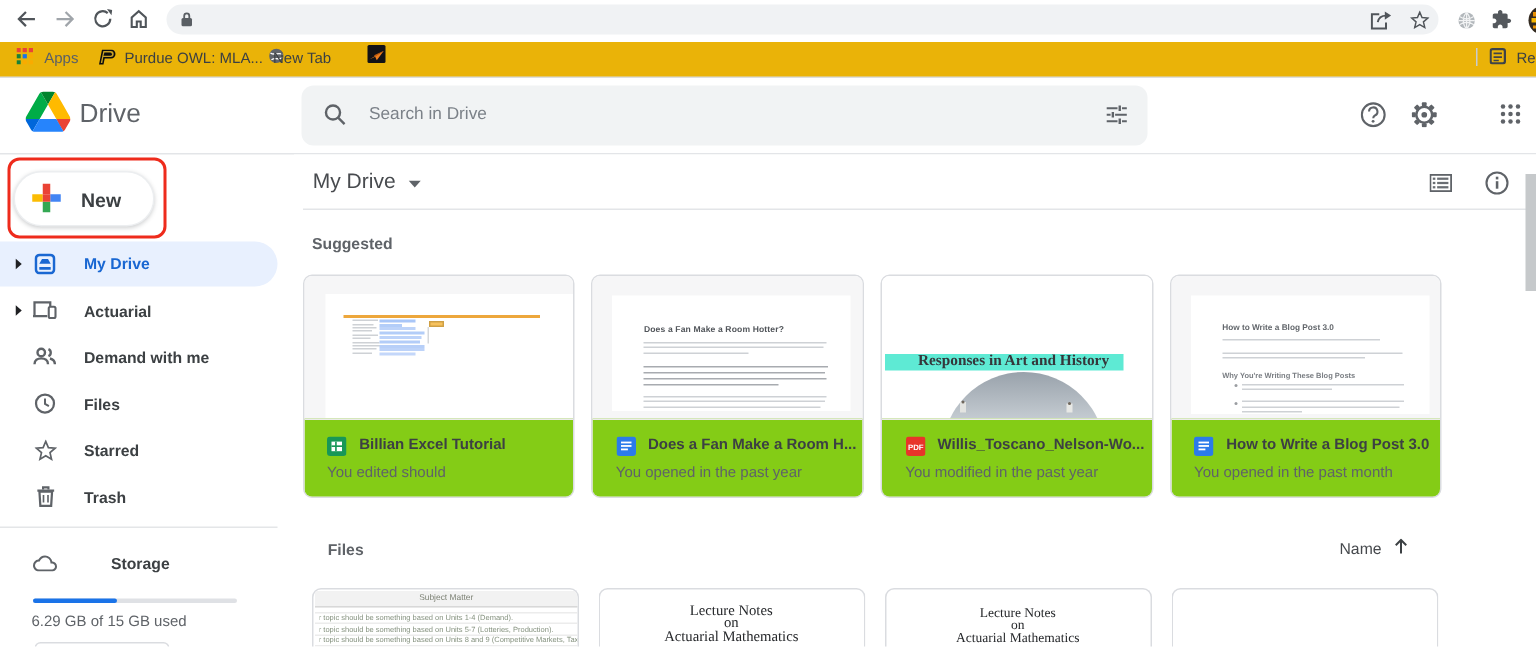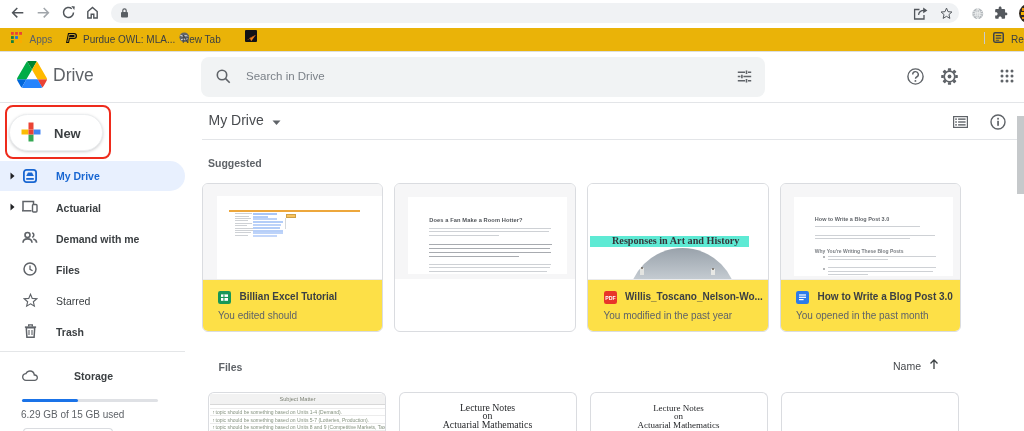--- a/index.html
+++ b/index.html
@@ -5,21 +5,21 @@
   * { margin:0; padding:0; box-sizing:border-box; }
   html,body { width:1024px; height:431px; overflow:hidden; background:#fff;
     font-family:"Liberation Sans", sans-serif; }
   .abs { position:absolute; }
   #stage { position:relative; width:1024px; height:431px; background:#fff; }
   .ico { position:absolute; }
   .card { width:181.5px; height:148.5px; border:1px solid #dadce0; border-radius:6px;
           background:#fff; overflow:hidden; }
   .prev { position:absolute; left:0; top:0; width:100%; height:94.7px; overflow:hidden; }
   .foot { position:absolute; left:0; top:94.7px; width:100%; height:53.8px;
-          border-top:1px solid #ebebeb; background:#fde047; }
+          border-top:1px solid #ebebeb; background:#84cc16; }
   .t1 { position:absolute; left:37px; top:107.5px; font-size:10px; font-weight:600;
         color:#3c4043; white-space:nowrap; }
   .t2 { position:absolute; left:15.5px; top:126.5px; font-size:10px; color:#5f6368;
         white-space:nowrap; }
   .foot .t1, .foot .t2 { top:auto; }
   .foot .t1 { top:11.3px; } .foot .t2 { top:30px; }
   .card2 { width:178px; height:50px; border:1px solid #dadce0; border-radius:6px 6px 0 0;
            border-bottom:none; background:#fff; overflow:hidden; }
   .ln { position:absolute; height:1.1px; background:#ced1d5; }
   .lnd { position:absolute; height:1.2px; background:#a8abb0; }
@@ -235,21 +235,21 @@
 
     <svg class="ico" style="left:23px;top:158px" width="14" height="14" viewBox="0 0 14 14">
       <circle cx="7" cy="7" r="6" fill="none" stroke="#5f6368" stroke-width="1.5"></circle>
       <path d="M7 3.6 V7.3 L9.6 8.8" stroke="#5f6368" stroke-width="1.3" fill="none"></path>
     </svg>
     <div class="abs" style="left:56px;top:159.5px;font-size:10.5px;font-weight:600;color:#3c4043;">Files</div>
 
     <svg class="ico" style="left:22.5px;top:189px" width="15" height="15" viewBox="0 0 24 24">
       <path d="M12 17.27 18.18 21l-1.64-7.03L22 9.24l-7.19-.61L12 2 9.19 8.63 2 9.24l5.46 4.73L5.82 21z" fill="none" stroke="#5f6368" stroke-width="1.8"></path>
     </svg>
-    <div class="abs" style="left:56px;top:190.5px;font-size:10.5px;font-weight:400;color:#3c4043;">Starred</div>
+    <div class="abs" style="left:56px;top:190.5px;font-size:10.5px;font-weight:700;color:#3c4043;">Starred</div>
 
     <svg class="ico" style="left:24px;top:220px" width="13" height="14" viewBox="0 0 13 14">
       <path d="M2.3 3.8 H10.7 L10.1 13.2 H2.9 Z" fill="none" stroke="#5f6368" stroke-width="1.5"></path>
       <path d="M0.9 3.1 H12.1" stroke="#5f6368" stroke-width="1.5"></path>
       <path d="M4.7 2.4 V0.9 H8.3 V2.4" stroke="#5f6368" stroke-width="1.4" fill="none"></path>
       <path d="M5 6 V11 M8 6 V11" stroke="#5f6368" stroke-width="1.1"></path>
     </svg>
     <div class="abs" style="left:56px;top:221.5px;font-size:10.5px;font-weight:600;color:#3c4043;">Trash</div>
 
     <div class="abs" style="left:0;top:247px;width:185px;height:1px;background:#e4e6e8;"></div>
@@ -338,20 +338,30 @@
         <div class="abs ln" style="left:34.3px;top:47px;width:120px;"></div>
         <div class="abs ln" style="left:34.3px;top:50.5px;width:70px;"></div>
         <div class="abs lnd" style="left:34.3px;top:60px;width:123px;"></div>
         <div class="abs lnd" style="left:34.3px;top:63.9px;width:121px;"></div>
         <div class="abs lnd" style="left:34.3px;top:67.8px;width:122px;"></div>
         <div class="abs lnd" style="left:34.3px;top:71.7px;width:90px;"></div>
         <div class="abs ln" style="left:34.3px;top:79.5px;width:122px;"></div>
         <div class="abs ln" style="left:34.3px;top:83px;width:121px;"></div>
         <div class="abs ln" style="left:34.3px;top:86.5px;width:118px;"></div>
       </div>
+      <div class="foot">
+        <svg class="ico" style="left:15.5px;top:10.9px" width="13" height="13" viewBox="0 0 13 13">
+          <rect x="0" y="0" width="13" height="13" rx="2.2" fill="#2b7bea"></rect>
+          <rect x="3" y="3.4" width="7" height="1.2" fill="#fff"></rect>
+          <rect x="3" y="5.7" width="7" height="1.2" fill="#fff"></rect>
+          <rect x="3" y="8" width="4.6" height="1.2" fill="#fff"></rect>
+        </svg>
+        <div class="t1">Does a Fan Make a Room H...</div>
+        <div class="t2">You opened in the past year</div>
+      </div>
     </div>
 
     <div class="abs card" style="left:391px;top:80px;">
       <div class="prev" style="background:#fff;">
         <div class="abs" style="left:2.4px;top:36.7px;width:158.6px;height:11px;background:#5eead4;text-align:center;text-indent:12px;font-family:'Liberation Serif',serif;font-size:10.2px;font-weight:700;color:#35373b;line-height:10.5px;margin-top:15px;">Responses in Art and History</div>
         <div class="abs" style="left:40.2px;top:63.9px;width:109px;height:109px;border-radius:50%;background:linear-gradient(#99a2ab,#c6cdd3 30%,#e0e3e6 62%);"></div>
         <div class="abs" style="left:52.4px;top:84.2px;width:3.6px;height:6.5px;background:#e3e4e1;"></div>
         <div class="abs" style="left:53.2px;top:82.8px;width:2px;height:2px;border-radius:50%;background:#6f675c;"></div>
         <div class="abs" style="left:123.4px;top:85.4px;width:3.6px;height:6px;background:#e7e8e5;"></div>
         <div class="abs" style="left:124.2px;top:84px;width:2px;height:2px;border-radius:50%;background:#6f675c;"></div>

